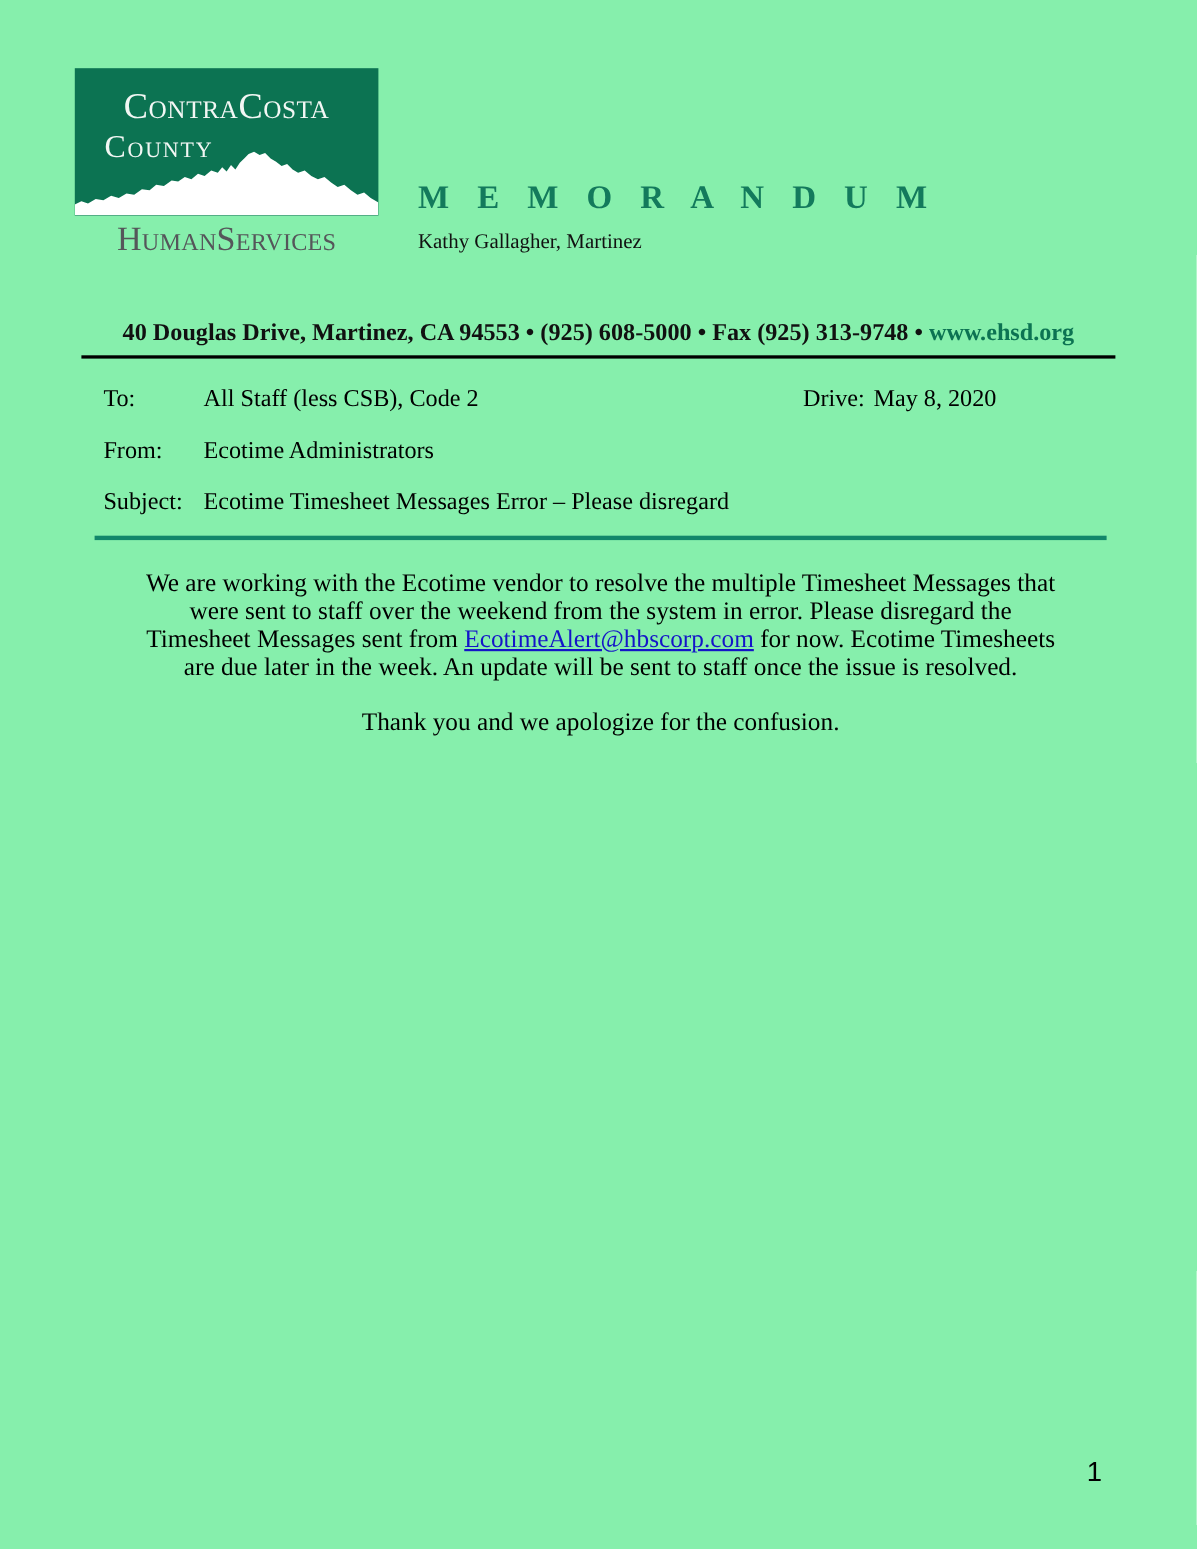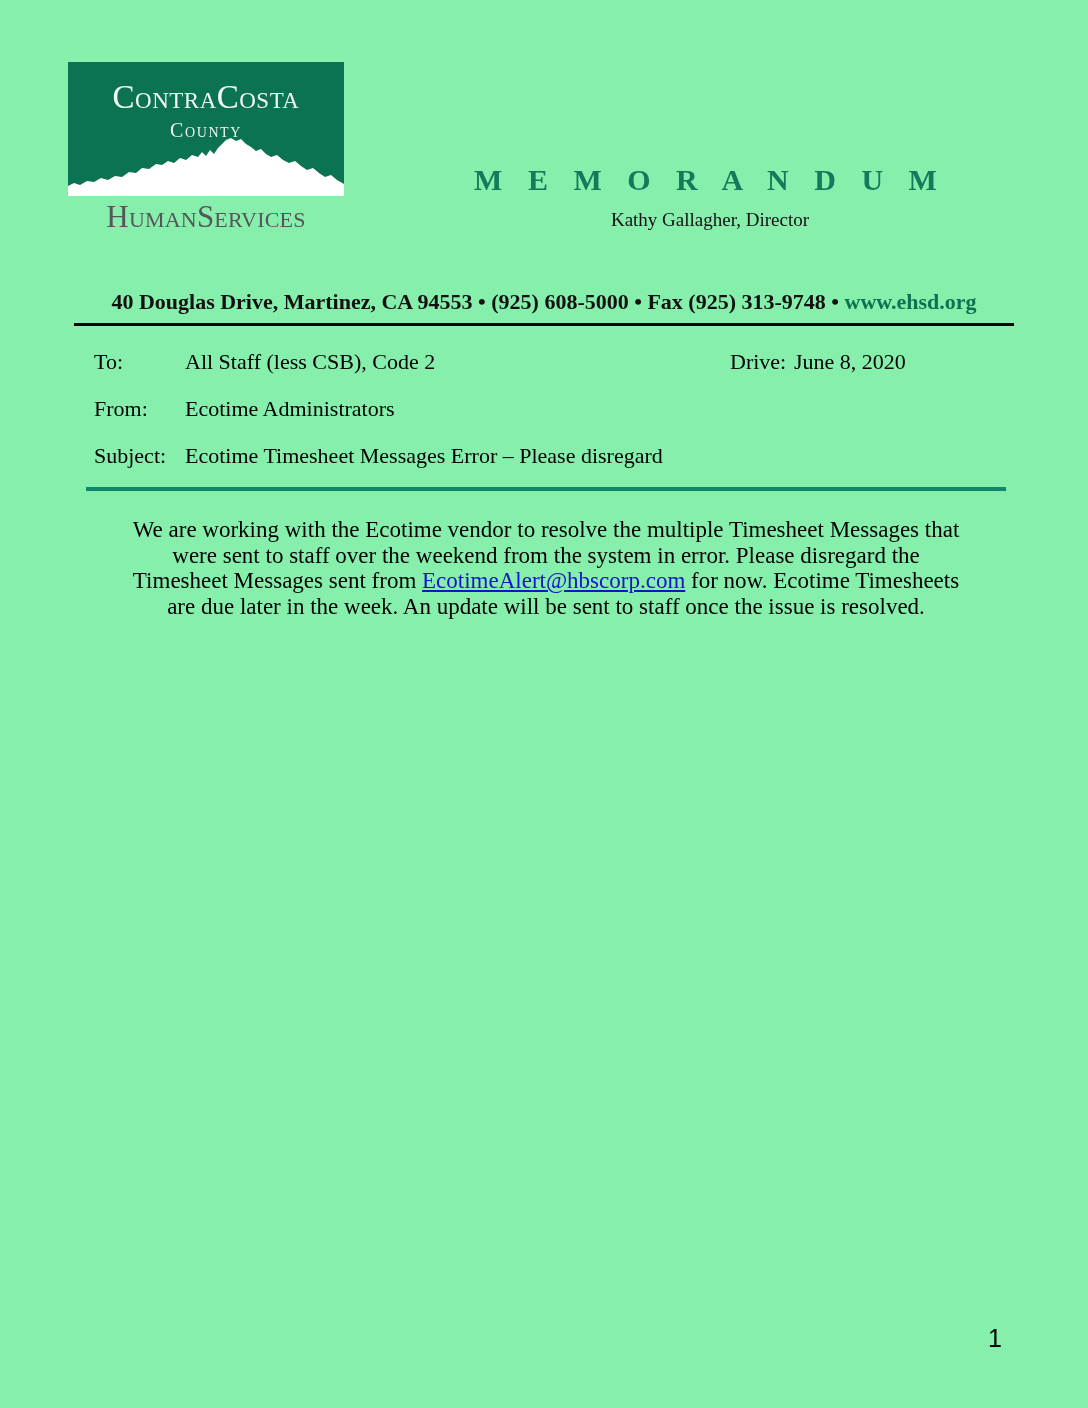--- a/index.html
+++ b/index.html
@@ -45,28 +45,28 @@
     line-height: 1;
     letter-spacing: 0.5px;
     font-variant: small-caps;
     white-space: nowrap;
   }
   .logo-sub {
     position: absolute;
     left: 0;
     right: 0;
     top: 58px;
-    text-align: center;
     color: #f2f7f4;
     font-family: "Liberation Serif", "DejaVu Serif", serif;
-    font-size: 20px;
+    font-size: 29px;
     line-height: 1;
     letter-spacing: 1.6px;
     font-variant: small-caps;
     white-space: nowrap;
+    padding-left: 27px;
   }
   .logo-mountains {
     position: absolute;
     left: 0;
     bottom: 0;
     width: 276px;
     height: 60px;
     display: block;
   }
   .logo-dept {
@@ -81,21 +81,21 @@
   .logo-dept .l1 { font-size: 30px; letter-spacing: 0.4px; display: block; }
   .logo-dept .l2 { font-size: 31px; letter-spacing: 0.2px; display: block; }
   .amp { color: #0c7352; font-family: "Liberation Serif", "DejaVu Serif", serif; }
 
   
   .memo-head {
     position: absolute;
     left: 380px;
     top: 163px;
     width: 660px;
-    text-align: center;
+    text-align: left;
   }
   .memo-title {
     color: #137a5c;
     font-family: "Liberation Serif", "DejaVu Serif", serif;
     font-weight: bold;
     font-size: 30px;
     letter-spacing: 9px;
     margin: 0;
     white-space: nowrap;
   }
@@ -219,48 +219,49 @@
         <path fill="#ffffff" d="M0,60 L0,50 L6,47 L12,49 L19,45 L26,46 L33,42 L40,44 L47,40 L54,41 L61,36 L68,37 L74,32 L81,33 L88,28 L94,29 L100,25 L106,27 L112,22 L118,24 L124,19 L130,21 L134,16 L138,20 L142,14 L146,18 L150,12 L154,8 L158,4 L163,2 L168,5 L173,3 L178,8 L183,11 L188,15 L193,13 L198,18 L203,21 L209,19 L215,24 L221,27 L227,25 L233,30 L239,34 L245,32 L251,37 L257,41 L263,39 L269,44 L276,48 L276,60 Z"></path>
       </svg>
     </div>
     <div class="logo-dept">
       <span class="l2">HumanServices</span>
     </div>
   </div>
 
   <div class="memo-head">
     <div class="memo-title">M E M O R A N D U M</div>
-    <div class="memo-director">Kathy Gallagher, Director</div>
+    <div class="memo-director">Kathy Gallagher, Martinez</div>
   </div>
 
   <div class="address-line">
     <span>40 Douglas Drive, Martinez, CA 94553 • (925) 608-5000 • Fax (925) 313-9748 •</span>
     <span class="url">www.ehsd.org</span>
   </div>
 
   <div class="rule-black"></div>
 
   <div class="meta">
     <div class="meta-row">
       <span class="meta-label">To:</span>
       <span class="meta-value">All Staff (less CSB), Code 2</span>
       <span class="meta-label-right">Drive:</span>
-      <span class="meta-value-right">June 8, 2020</span>
+      <span class="meta-value-right">May 8, 2020</span>
     </div>
     <div class="meta-row">
       <span class="meta-label">From:</span>
       <span class="meta-value">Ecotime Administrators</span>
     </div>
     <div class="meta-row">
       <span class="meta-label">Subject:</span>
       <span class="meta-value">Ecotime Timesheet Messages Error – Please disregard</span>
     </div>
   </div>
 
   <div class="rule-green"></div>
 
   <div class="body-block">
     <p><span>We are working with the Ecotime vendor to resolve the multiple Timesheet Messages that were sent to staff over the weekend from the system in error. Please disregard the Timesheet Messages sent from </span><span class="email-link">EcotimeAlert@hbscorp.com</span><span> for now. Ecotime Timesheets are due later in the week. An update will be sent to staff once the issue is resolved.</span></p>
+    <p>Thank you and we apologize for the confusion.</p>
   </div>
 
   <div class="page-number">1</div>
 
 </div>
 
 </body></html>

